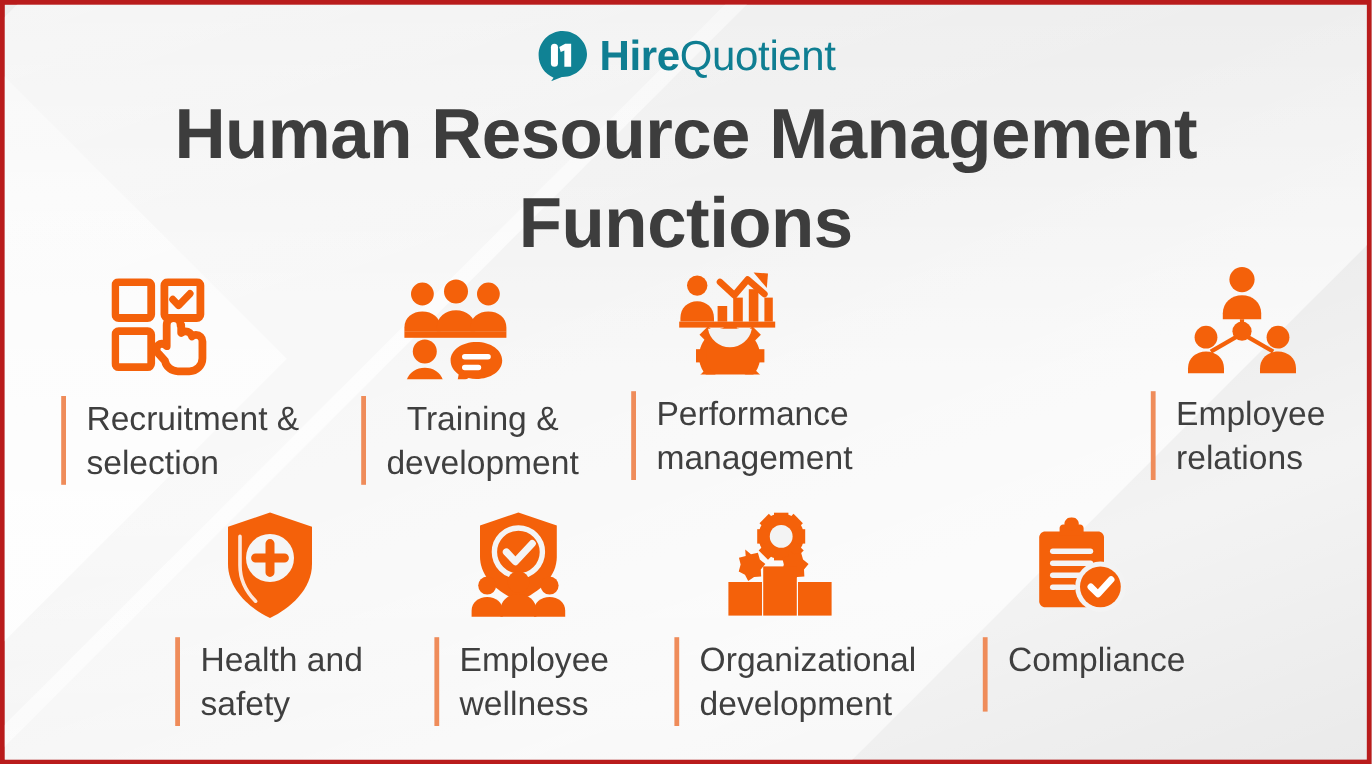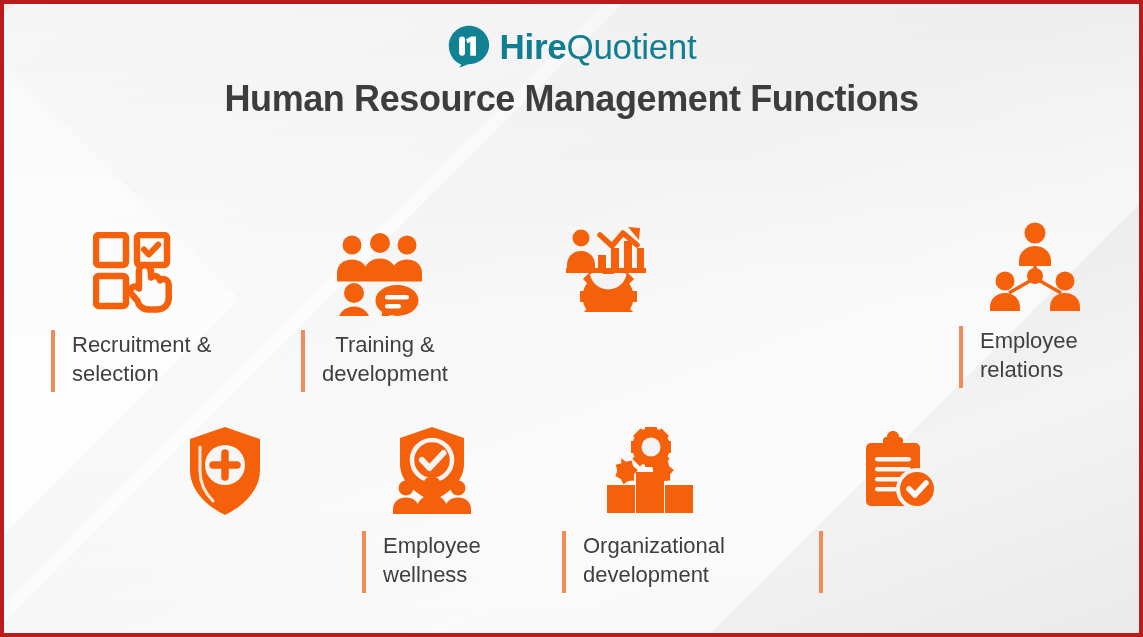--- a/index.html
+++ b/index.html
@@ -93,21 +93,21 @@
   .logo-text .w1 { font-weight: bold; }
   .logo-text .w2 { font-weight: 300; }
 
   
   .title {
     position: absolute;
     left: 110px;
     right: 110px;
     top: 72px;
     text-align: center;
-    font-size: 36px;
+    font-size: 59px;
     font-weight: bold;
     line-height: 1.25;
     color: #3d3d3d;
     letter-spacing: -0.4px;
   }
 
   
   .item {
     position: absolute;
     box-sizing: border-box;
@@ -126,21 +126,21 @@
   }
   .accent-bar {
     width: 4px;
     min-height: 62px;
     background: #ef8c5a;
     flex: 0 0 4px;
     border-radius: 0;
   }
   .item-label {
     padding-left: 17px;
-    font-size: 22px;
+    font-size: 28px;
     line-height: 1.33;
     color: #3f3f3f;
     white-space: pre-line;
   }
 </style>
 </head>
 <body>
 
 <div id="poster">
   <div class="bg-band bg-band-a"></div>
@@ -224,20 +224,25 @@
             <rect x="64" y="69" width="9" height="11"></rect>
             <rect x="21" y="52" width="10" height="10" transform="rotate(-45 26 57)"></rect>
             <rect x="58" y="52" width="10" height="10" transform="rotate(45 63 57)"></rect>
             <rect x="21" y="86" width="10" height="10" transform="rotate(45 26 91)"></rect>
             <rect x="58" y="86" width="10" height="10" transform="rotate(-45 63 91)"></rect>
           </g>
           <path d="M26 52a18.5 18.5 0 0 0 36.5 0z" fill="#f3f3f3"></path>
           <path d="M29.5 53.5a15 15 0 0 0 29.3 0" fill="none" stroke="#F4610A" stroke-width="0"></path>
         </svg>
       </div>
+      <div class="item-label-row">
+        <div class="accent-bar"></div>
+        <div class="item-label">Performance
+management</div>
+      </div>
     </div>
 
 
     <div class="item" style="left:955px; top:212px; width:180px;">
       <div class="item-icon" style="padding-left:30px; height:96px;">
         <svg width="92" height="92" viewBox="0 0 92 92">
           <circle cx="46" cy="13" r="10.5" fill="#F4610A"></circle>
           <path d="M30 41c0-9 7.4-15 16-15s16 6 16 15v5H30z" fill="#F4610A"></path>
           <line x1="46" y1="46" x2="46" y2="58" stroke="#F4610A" stroke-width="3.5"></line>
           <line x1="46" y1="58" x2="20" y2="73" stroke="#F4610A" stroke-width="3.5"></line>
@@ -257,20 +262,25 @@
     </div>
 
     <div class="item" style="left:142px; top:418px; width:215px;">
       <div class="item-icon" style="padding-left:40px; height:95px;">
         <svg width="78" height="92" viewBox="0 0 78 92">
           <path d="M39 2L4 14v31c0 21 18 37 35 45 17-8 35-24 35-45V14L39 2z" fill="#F4610A"></path>
           <circle cx="39" cy="40" r="20" fill="#f5f5f5"></circle>
           <path d="M39 28v24M27 40h24" stroke="#F4610A" stroke-width="7.5" stroke-linecap="round"></path>
           <path d="M14 22v24c0 13 6 23 13 30" fill="none" stroke="#ffffff" stroke-width="3" stroke-linecap="round" opacity="0.85"></path>
         </svg>
+      </div>
+      <div class="item-label-row">
+        <div class="accent-bar"></div>
+        <div class="item-label">Health and
+safety</div>
       </div>
     </div>
 
     <div class="item" style="left:358px; top:418px; width:200px;">
       <div class="item-icon" style="padding-left:28px; height:95px;">
         <svg width="84" height="92" viewBox="0 0 84 92">
           <path d="M42 2L10 13v26c0 16 13 29 32 37 19-8 32-21 32-37V13L42 2z" fill="#F4610A"></path>
           <circle cx="42" cy="35" r="20" fill="none" stroke="#f4f4f4" stroke-width="4.5"></circle>
           <path d="M32 35l7.5 8 14-15" fill="none" stroke="#f4f4f4" stroke-width="6" stroke-linecap="round" stroke-linejoin="round"></path>
           <circle cx="16" cy="63" r="7.5" fill="#F4610A"></circle>
@@ -329,17 +339,18 @@
             <rect x="16" y="46" width="36" height="4.6" rx="2.3"></rect>
             <rect x="16" y="56" width="22" height="4.6" rx="2.3"></rect>
           </g>
           <circle cx="58" cy="58" r="21" fill="#f3f3f3"></circle>
           <circle cx="58" cy="58" r="17" fill="#F4610A"></circle>
           <path d="M50 58l6 6 11-12" fill="none" stroke="#ffffff" stroke-width="5.5" stroke-linecap="round" stroke-linejoin="round"></path>
         </svg>
       </div>
       <div class="item-label-row">
         <div class="accent-bar"></div>
+        <div class="item-label">Compliance</div>
       </div>
     </div>
 
   </div>
 </div>
 
 </body></html>

